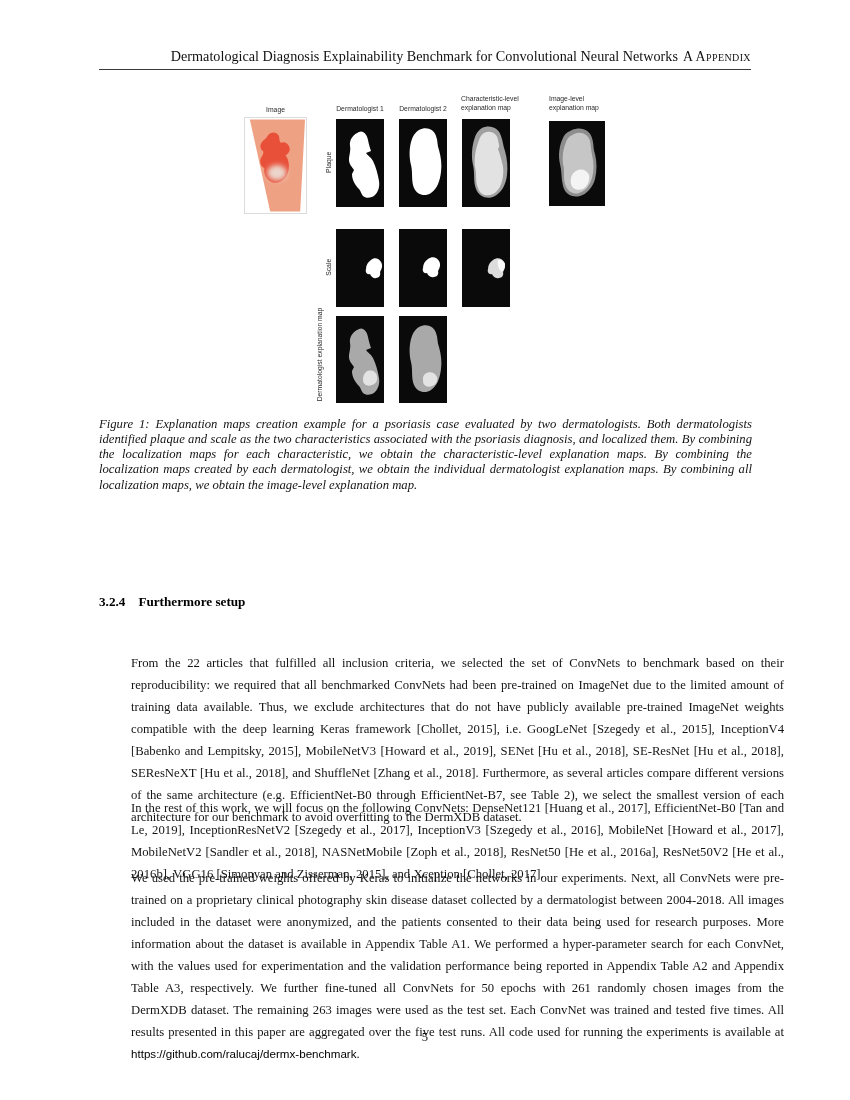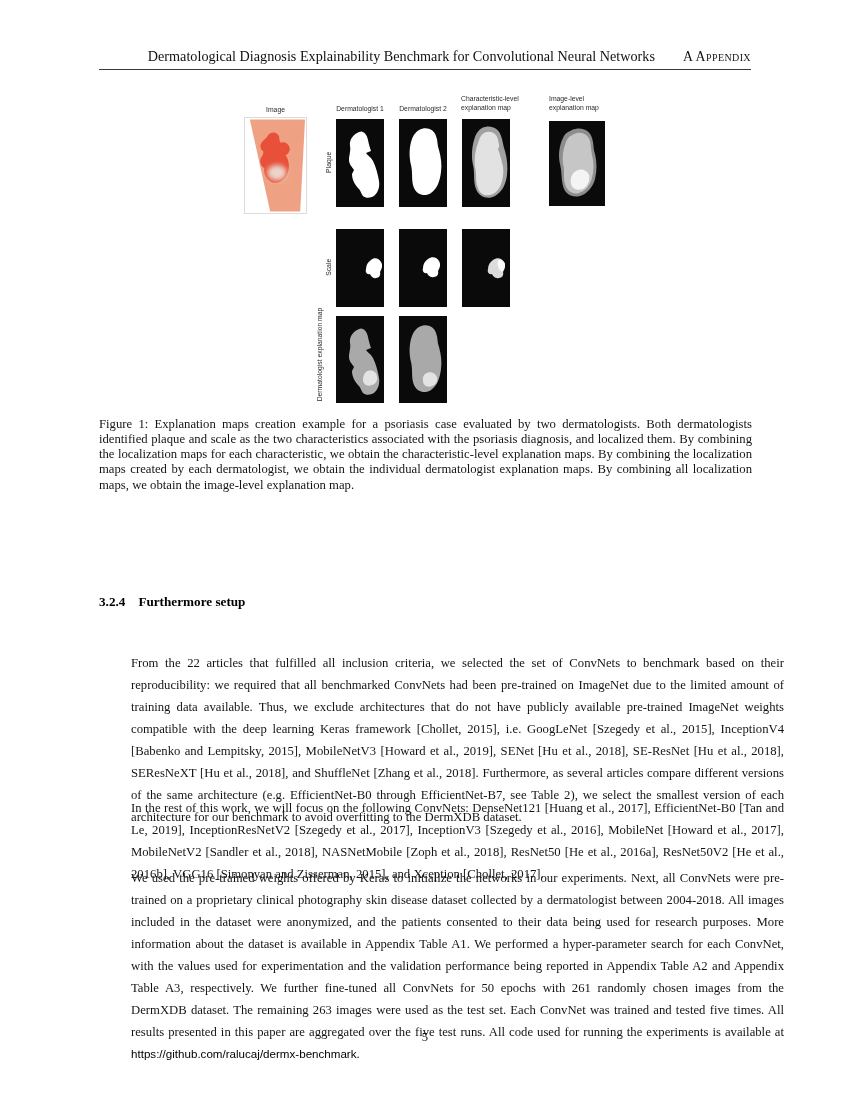--- a/index.html
+++ b/index.html
@@ -5,21 +5,21 @@
   * { margin:0; padding:0; box-sizing:border-box; }
   html,body { background:#ffffff; }
   .page {
     position:relative; width:850px; height:1100px; background:#ffffff;
     font-family:"Liberation Serif", serif; color:#111;
     overflow:hidden;
   }
   
   .rh-inner {
     position:absolute; left:99px; top:48px; width:652px;
-    display:flex; justify-content:flex-end; align-items:baseline; gap:28px;
+    display:flex; justify-content:flex-end; align-items:baseline; gap:5px;
     white-space:nowrap;
   }
   .rh-title { font-size:14.2px; color:#111; }
   .rh-preprint { font-variant:small-caps; font-size:13.8px; letter-spacing:0.4px; }
   .rh-rule { position:absolute; left:99px; top:69px; width:652px; height:1px; background:#3a3a3a; }
 
   
   .fig { position:absolute; left:0; top:0; width:850px; height:420px; }
   .panel { position:absolute; background:#0a0a0a; }
   .panel svg { display:block; width:100%; height:100%; }
@@ -30,21 +30,21 @@
     font-family:"Liberation Sans", sans-serif; font-size:6.8px; line-height:8.6px;
     color:#2b2b2b; position:absolute;
   }
   .figlabel.center { text-align:center; }
   .rot { transform:rotate(-90deg); transform-origin:center center; text-align:center; white-space:nowrap; }
   .rot2 { line-height:9px; }
 
   
   .caption {
     position:absolute; left:99px; top:417px; width:653px;
-    font-size:12.7px; line-height:15.15px; text-align:justify; color:#141414;
+    font-size:12.7px; line-height:15.15px; text-align:justify; color:#141414;font-style:italic;
   }
   .sec-head {
     position:absolute; left:99px; top:594px; font-weight:bold; font-size:13.2px; color:#000;
   }
   .sec-head .num { margin-right:13px;margin-top:6px; }
   .para {
     position:absolute; left:99px; width:653px;
     font-size:12.7px; line-height:22px; text-align:justify; color:#141414;margin-left:32px;
   }
   .p1 { top:652px; }

